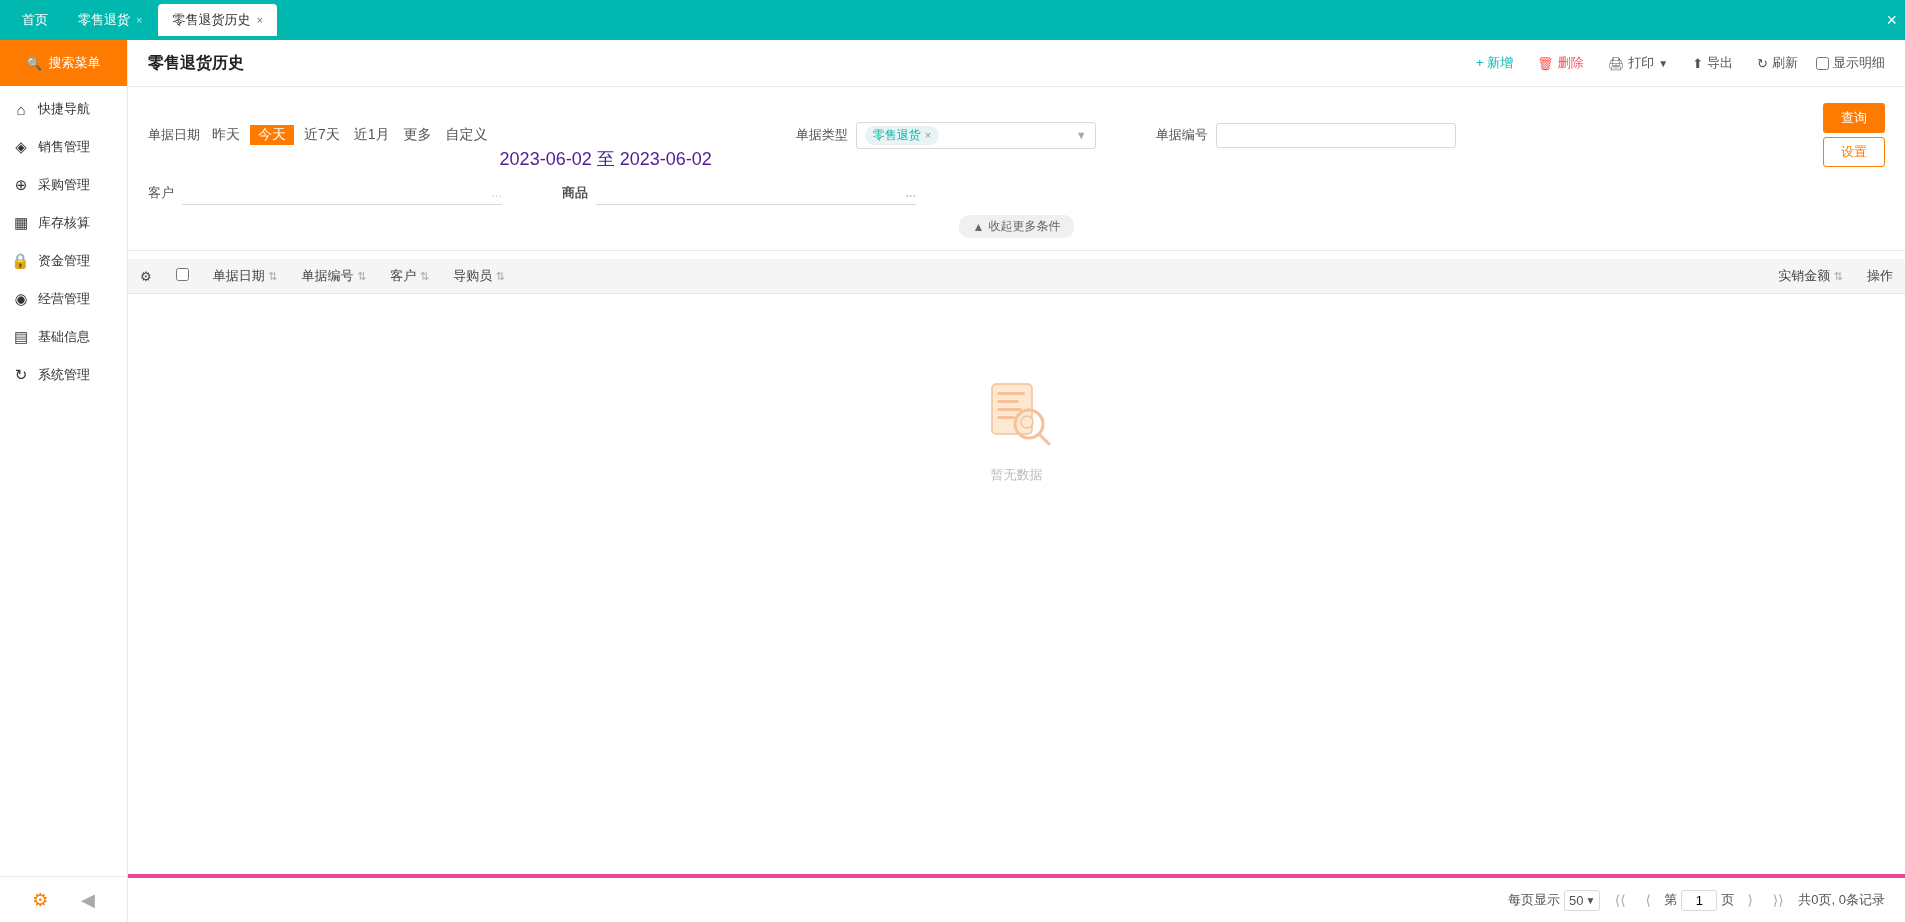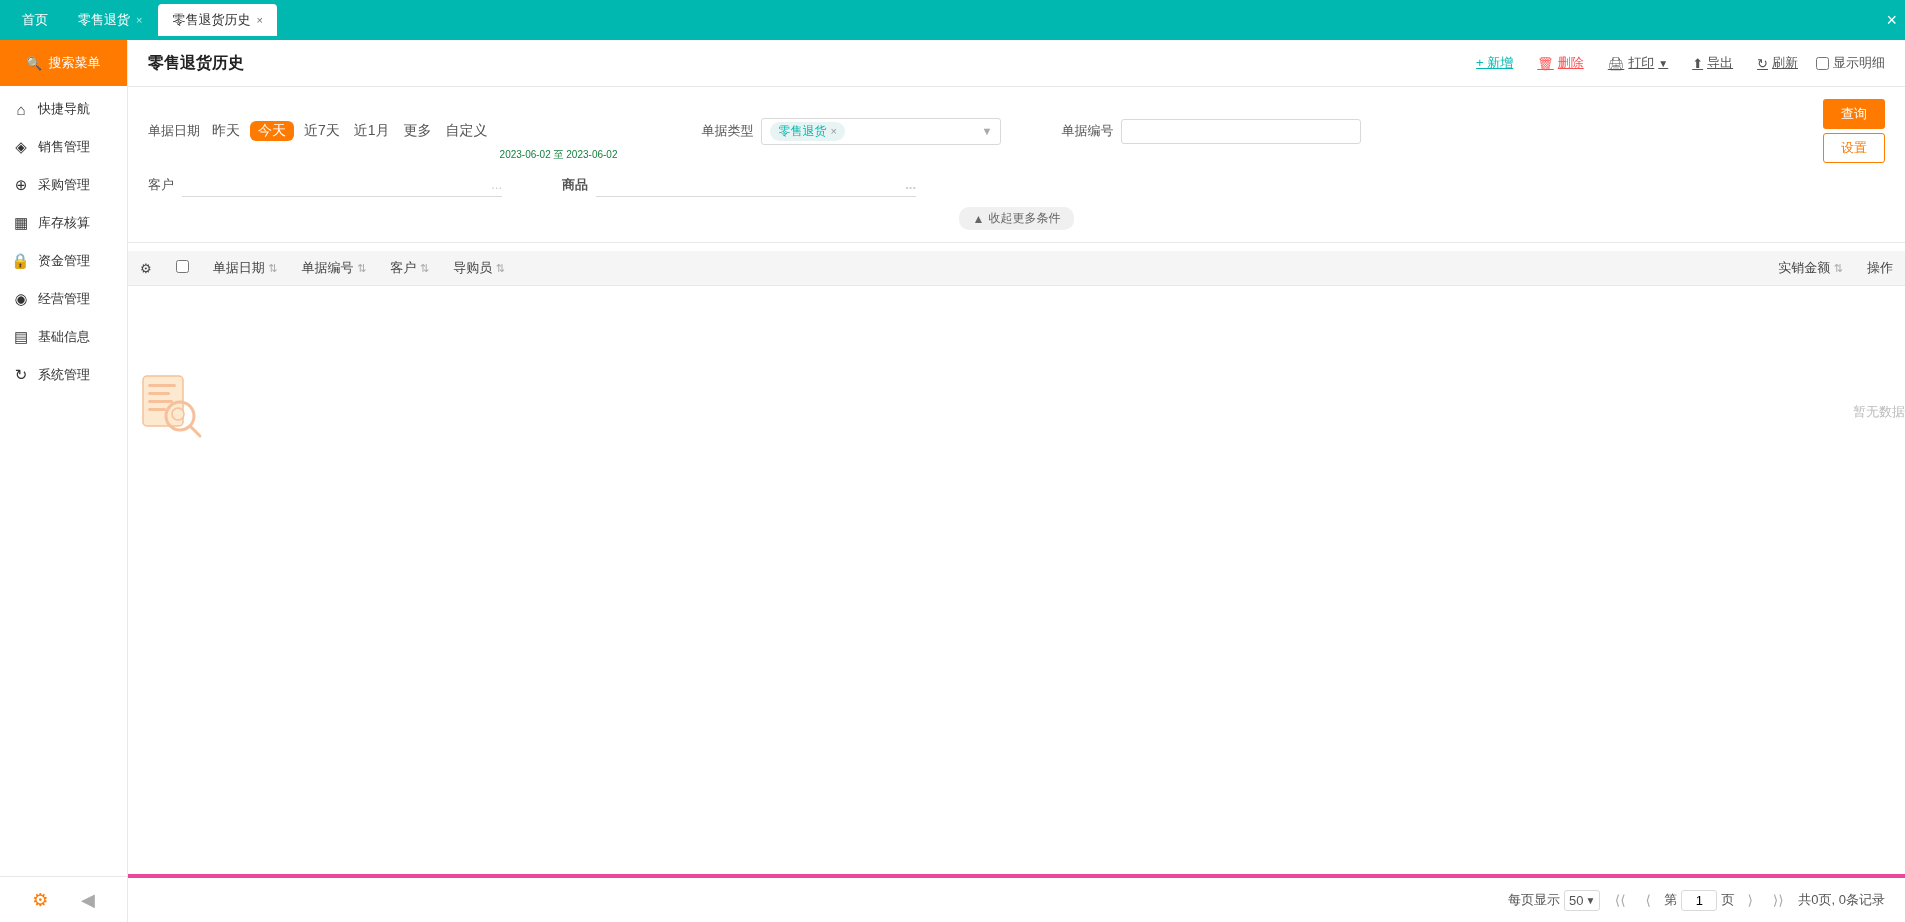--- a/index.html
+++ b/index.html
@@ -131,21 +131,20 @@
     .toolbar-btn {
       display: flex;
       align-items: center;
       gap: 4px;
       font-size: 13px;
       cursor: pointer;
       color: #555;
       border: none;
       background: none;
       padding: 4px 6px;
-      text-decoration: underline;
     }
     .toolbar-btn.new-btn { color: #00b8b0; }
     .toolbar-btn.delete-btn { color: #ff4d4f; }
     .checkbox-label {
       display: flex;
       align-items: center;
       gap: 4px;
       font-size: 13px;
       color: #555;
       cursor: pointer;
@@ -192,24 +191,24 @@
     .date-btn {
       font-size: 14px;
       color: #555;
       cursor: pointer;
       padding: 1px 4px;
       border-radius: 2px;
     }
     .date-btn.active {
       background: #ff7a00;
       color: #fff;
-      border-radius: 6px;
+      border-radius: 0;
       padding: 1px 8px;
     }
-    .date-range { font-size: 10px; color: #15803d; margin-top: 48px; }
+    .date-range { font-size: 18px; color: #4c1d95; margin-top: 48px; }
     .filter-select {
       display: flex;
       align-items: center;
       border: 1px solid #d9d9d9;
       border-radius: 3px;
       padding: 3px 8px;
       min-width: 200px;
       background: #fff;
       cursor: pointer;
       font-size: 13px;
@@ -280,23 +279,23 @@
       font-weight: normal;
       white-space: nowrap;
     }
     .data-table thead th.right { text-align: right; }
     .col-settings { width: 40px; text-align: center; }
     .col-checkbox { width: 40px; text-align: center; }
 
     
     .empty-state {
       display: flex;
-      flex-direction: row;
-      align-items: center;
-      justify-content: space-between;
+      flex-direction: column;
+      align-items: center;
+      justify-content: flex-start;
       flex: 1;
       padding: 80px 0;
     }
     .empty-icon {
       width: 80px;
       height: 80px;
       margin-bottom: 12px;
     }
     .empty-text { font-size: 13px; color: #bbb; }
 

